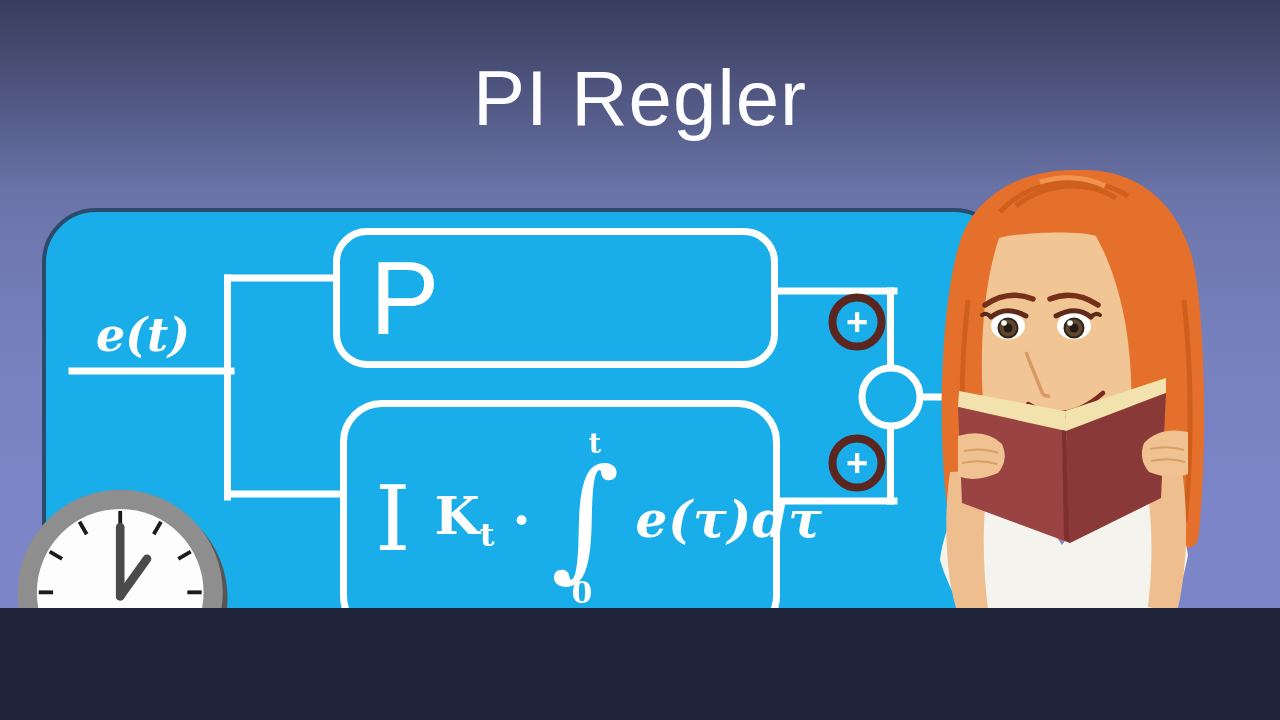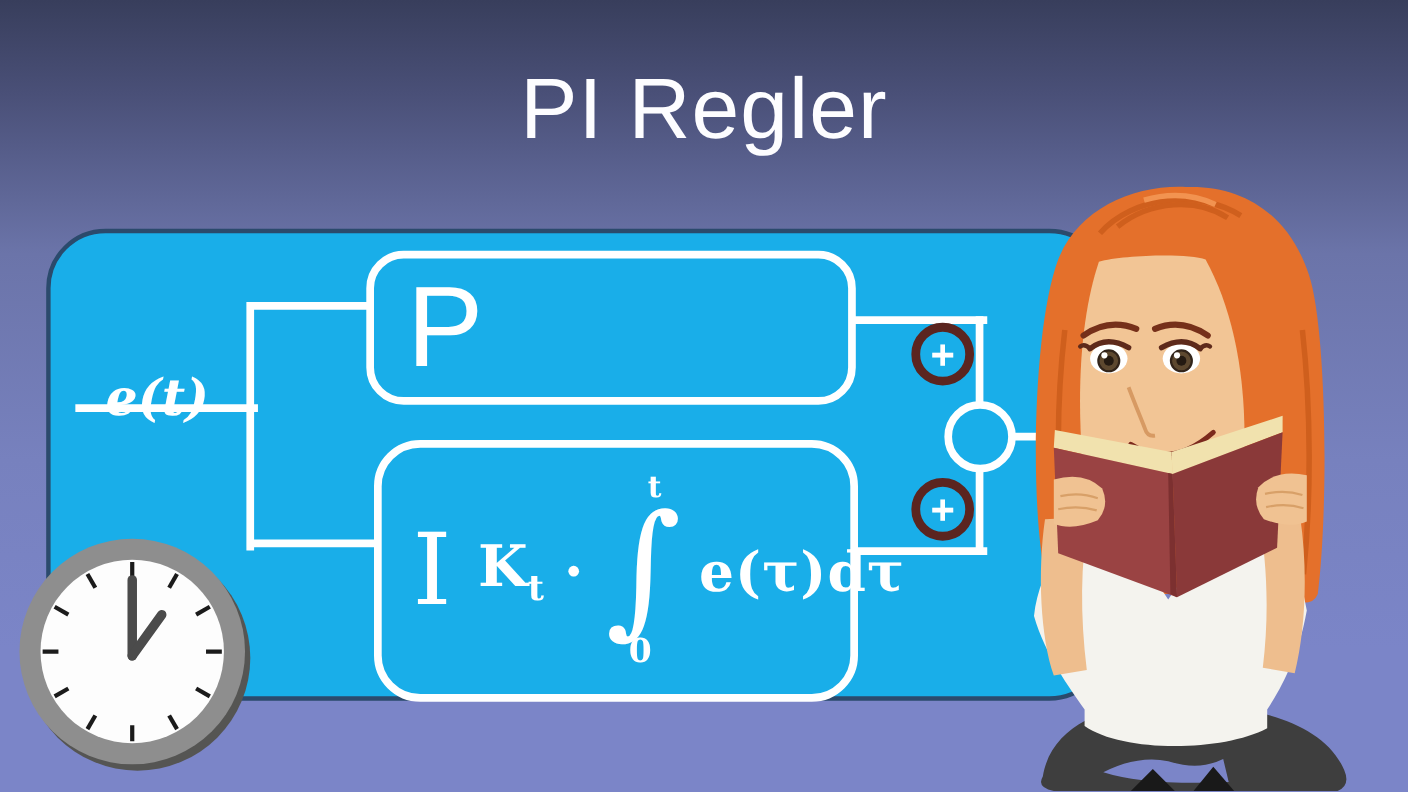--- a/index.html
+++ b/index.html
@@ -1,17 +1,17 @@
 <!DOCTYPE html>
 <html><head>
 <meta charset="utf-8">
 <style>
   html,body{margin:0;padding:0;background:#20243a;}
   .stage{
-    position:relative;width:1280px;height:720px;overflow:hidden;
+    position:relative;width:1280px;height:608px;overflow:hidden;
     font-family:"Liberation Sans",sans-serif;
     background:linear-gradient(180deg,#383e5c 0%,#4a5078 12%,#6b74a9 32%,#7781be 58%,#7b85c8 82%,#7b85c8 100%);
   }
   .title{
     position:absolute;left:0;top:58px;width:100%;text-align:center;
     color:#fdfdff;font-size:78px;font-weight:300;letter-spacing:1px;line-height:1.05;
     font-family:"Liberation Sans",sans-serif;
   }
   .panel{
     position:absolute;left:42px;top:208px;width:966px;height:429px;
@@ -27,24 +27,24 @@
   .p-formula{font-family:"DejaVu Serif","Liberation Serif",serif;font-style:italic;font-weight:bold;font-size:46px;letter-spacing:2px;}
   .i-block{left:340px;top:400px;width:440px;height:238px;border-radius:42px;padding-left:28px;gap:14px;}
   .i-letter{font-family:"DejaVu Serif","Liberation Serif",serif;font-size:90px;line-height:1;margin-right:10px;}
   .i-coeff{font-family:"DejaVu Serif","Liberation Serif",serif;font-weight:bold;font-size:52px;}
   .i-sub{font-family:"DejaVu Serif","Liberation Serif",serif;font-weight:bold;font-size:32px;vertical-align:-12px;}
   .i-dot{font-family:"DejaVu Serif","Liberation Serif",serif;font-weight:bold;font-size:52px;margin:0 4px;}
   .int-col{display:flex;flex-direction:column;align-items:center;line-height:1;margin:0 2px;}
   .int-upper{font-family:"DejaVu Serif","Liberation Serif",serif;font-weight:bold;font-size:27px;transform:translateX(10px);}
   .int-sign{font-family:"DejaVu Serif","Liberation Serif",serif;font-size:132px;line-height:.92;}
   .int-lower{font-family:"DejaVu Serif","Liberation Serif",serif;font-weight:bold;font-size:30px;transform:translateX(-3px);}
-  .integrand{font-family:"DejaVu Serif","Liberation Serif",serif;font-weight:bold;font-size:50px;letter-spacing:1px;}
+  .integrand{font-family:"DejaVu Serif","Liberation Serif",serif;font-weight:bold;font-size:50px;letter-spacing:1px;font-style:italic;}
   .input-label{
     position:absolute;left:96px;top:308px;z-index:3;color:#fff;
-    font-family:"DejaVu Serif","Liberation Serif",serif;font-style:italic;font-weight:bold;font-size:46px;margin-top:26px;
+    font-family:"DejaVu Serif","Liberation Serif",serif;font-style:italic;font-weight:bold;font-size:46px;
   }
   .overlay-svg{position:absolute;left:0;top:0;z-index:2;}
   .clock-svg{position:absolute;left:10px;top:485px;width:230px;height:230px;z-index:6;}
   .char-svg{position:absolute;left:900px;top:150px;width:380px;height:570px;z-index:5;}
   .plus-text{font-family:"Liberation Sans",sans-serif;font-weight:bold;font-size:38px;fill:#fff;text-anchor:middle;}
 </style>
 </head>
 <body>
 
 <div class="stage">

